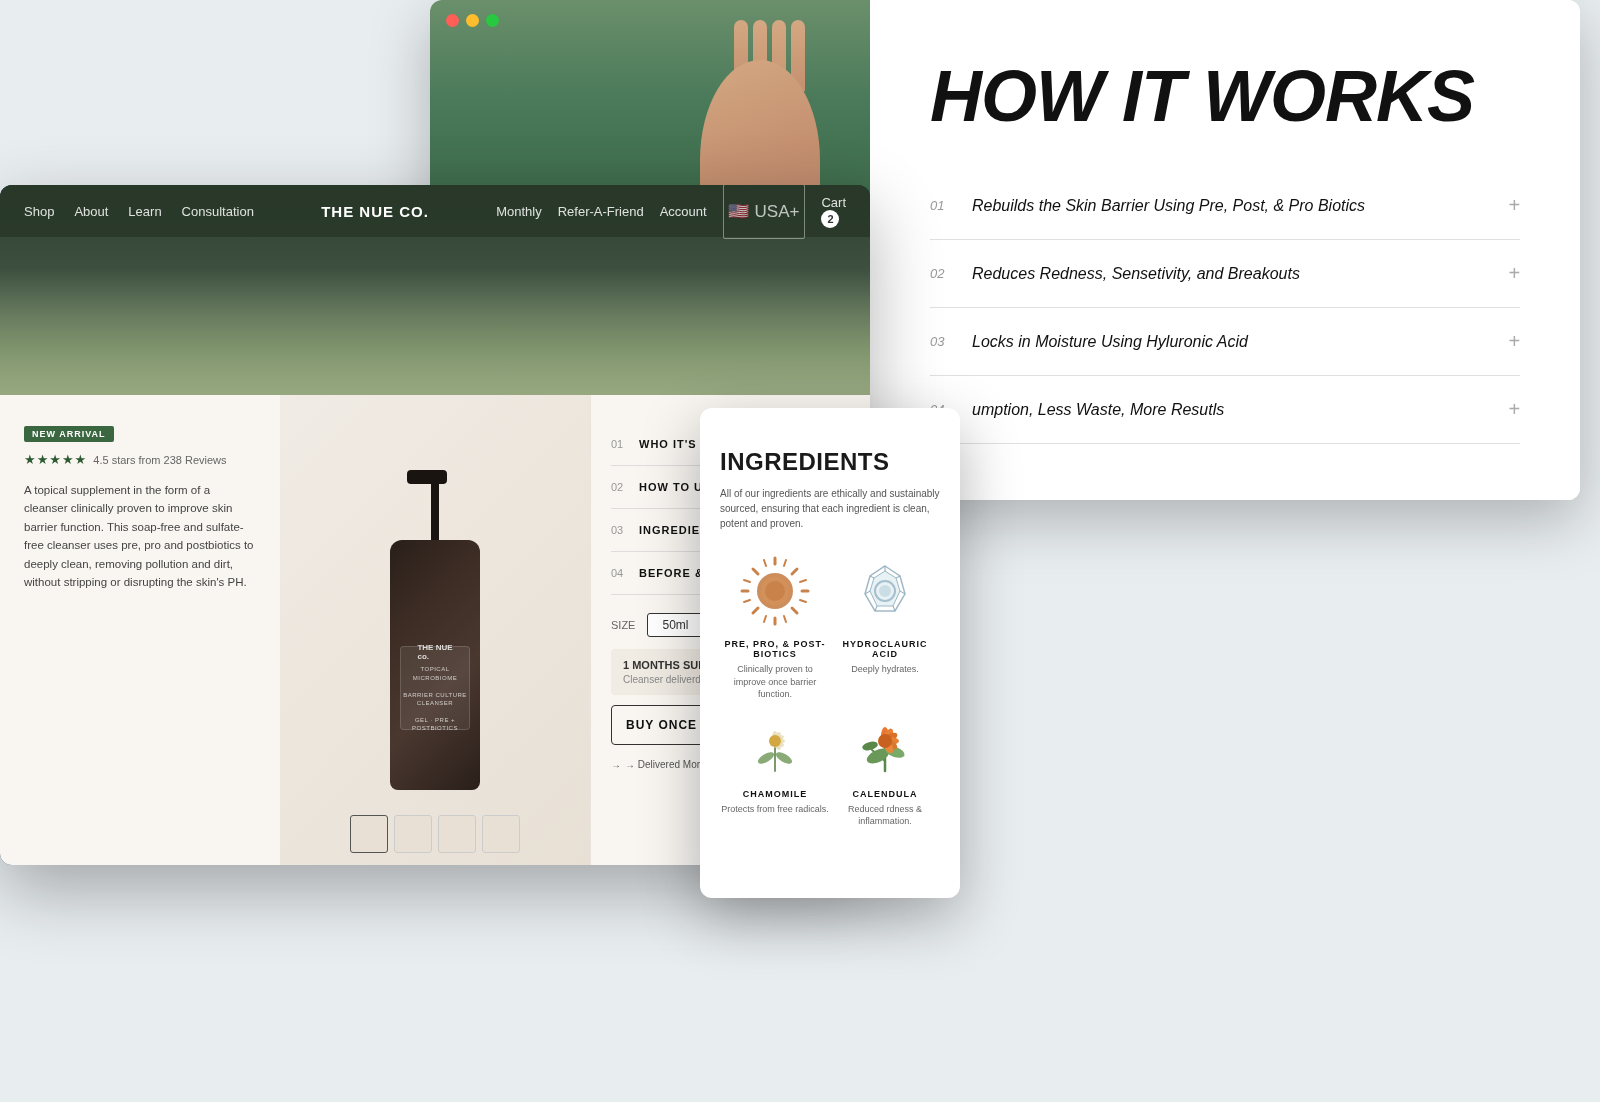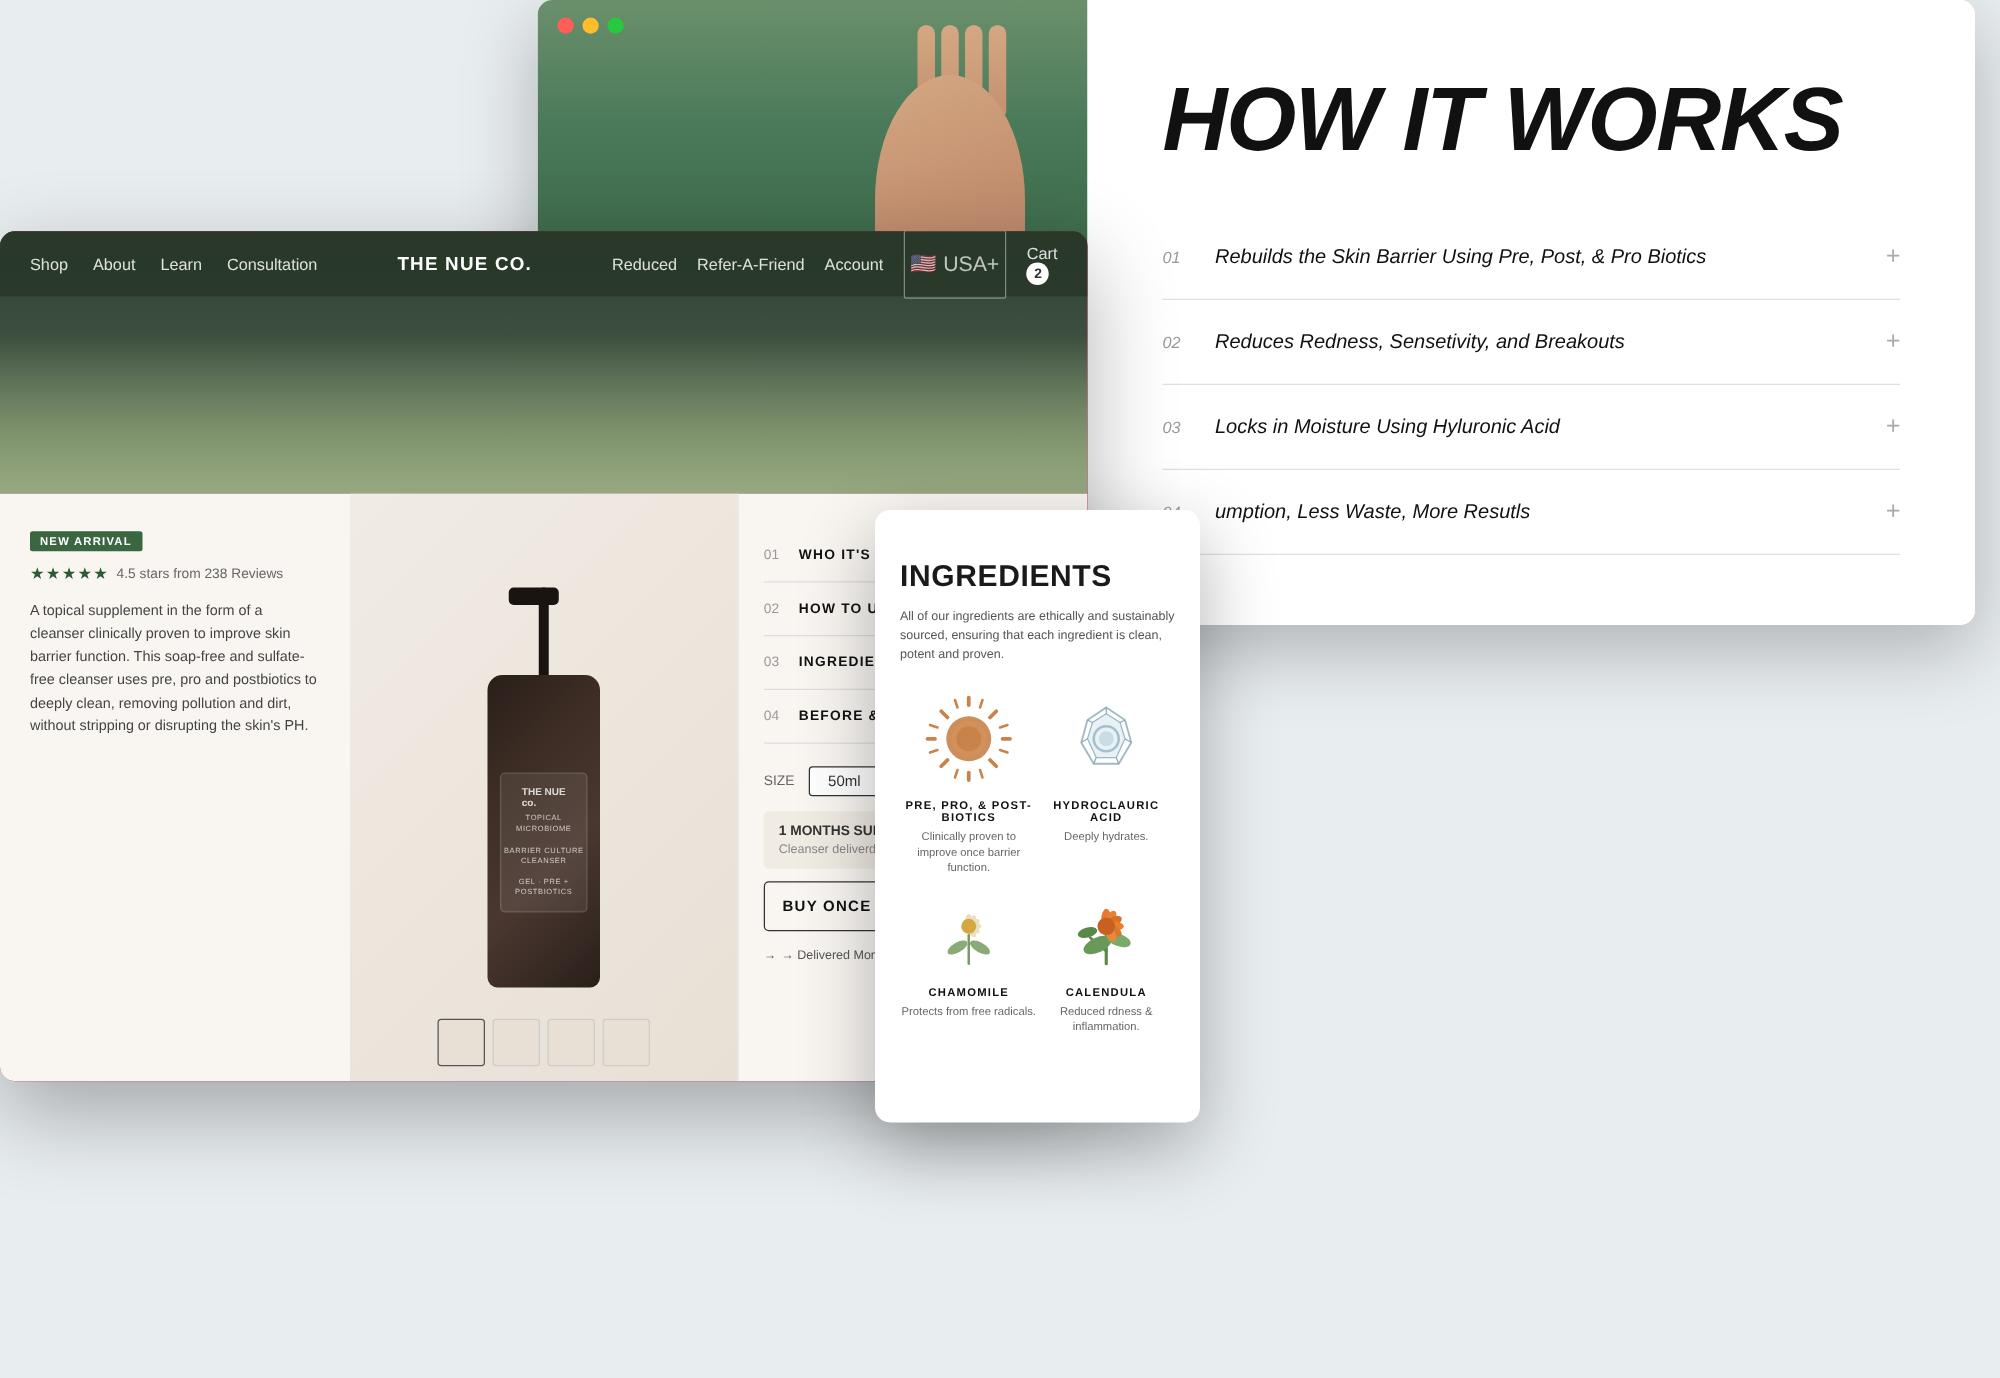--- a/index.html
+++ b/index.html
@@ -89,21 +89,21 @@
       font-weight: 300;
     }
 
     
     .window-main {
       position: absolute;
       top: 185px;
       left: 0;
       width: 870px;
       height: 680px;
-      background: #be185d;
+      background: #0c4a6e;
       border-radius: 12px;
       box-shadow: 0 25px 70px rgba(0,0,0,0.3);
       overflow: hidden;
     }
     .window-main .traffic-lights {
       position: absolute;
       top: 14px;
       left: 16px;
       display: flex;
       gap: 7px;
@@ -278,21 +278,21 @@
       height: 14px;
       background: #1a1410;
       border-radius: 4px;
     }
     .bottle-label {
       position: absolute;
       bottom: 60px;
       left: 50%;
       transform: translateX(-50%);
       width: 70px;
-      height: 112px;
+      height: 84px;
       background: rgba(255,255,255,0.08);
       border: 1px solid rgba(255,255,255,0.15);
       border-radius: 4px;
       display: flex;
       flex-direction: column;
       align-items: center;
       justify-content: center;
     }
     .bottle-label-text {
       color: rgba(255,255,255,0.7);
@@ -642,21 +642,21 @@
 
   <div class="main-nav">
     <div class="nav-left">
       <span class="nav-item">Shop</span>
       <span class="nav-item">About</span>
       <span class="nav-item">Learn</span>
       <span class="nav-item">Consultation</span>
     </div>
     <div class="nav-center">THE NUE CO.</div>
     <div class="nav-right">
-      <span class="nav-item">Reduced</span>
+      <span class="nav-item">Monthly</span>
       <span class="nav-item">Refer-A-Friend</span>
       <span class="nav-item">Account</span>
       <span class="nav-flag">🇺🇸 USA+</span>
       <span class="nav-item">
         <span>Cart</span>
         <span class="nav-cart-badge">2</span>
       </span>
     </div>
   </div>
 

